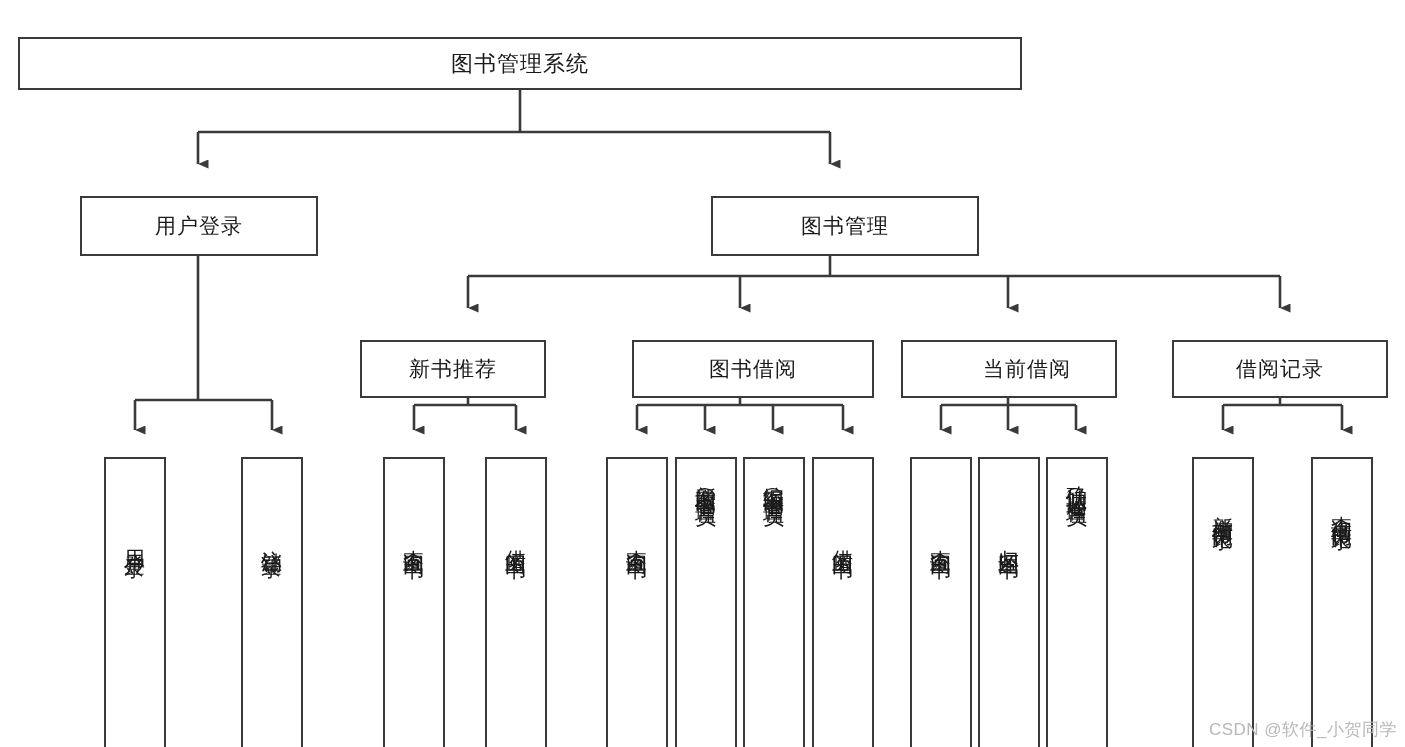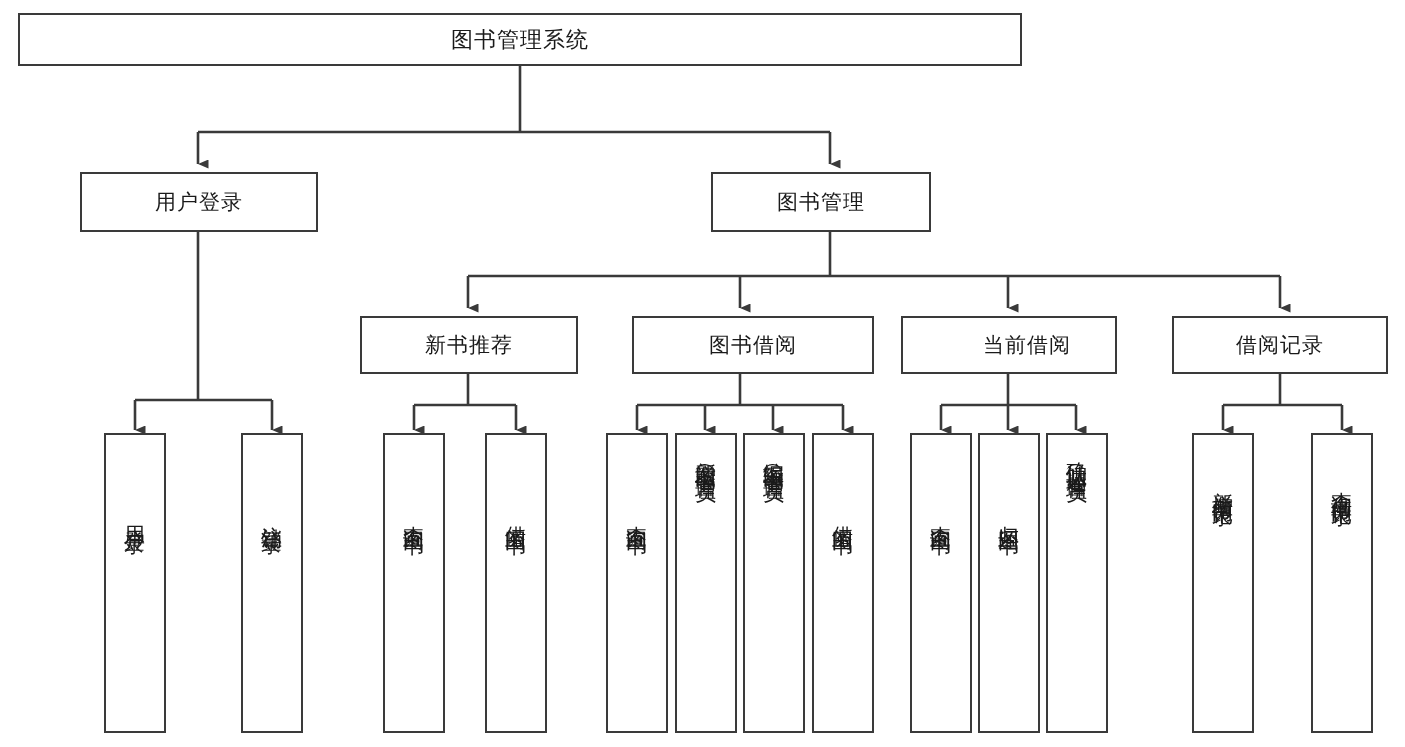--- a/index.html
+++ b/index.html
@@ -27,20 +27,21 @@
   }
   .node {
     position: absolute;
     box-sizing: border-box;
     background: #ffffff;
     border: 2px solid #3a3a3a;
     display: flex;
     align-items: center;
     justify-content: center;
     color: #1a1a1a;
+    margin-top: 24px;
   }
   .node .cap {
     display: block;
     text-align: center;
     line-height: 1.15;
   }
   .node.h .cap {
     font-size: 21px;
     letter-spacing: 1px;
   }
@@ -125,25 +126,25 @@
     </g>
   </svg>
 
   <div class="node h root" style="left:18px; top:13px; width:1004px; height:53px;">
     <span class="cap">图书管理系统</span>
   </div>
 
   <div class="node h" style="left:80px; top:172px; width:238px; height:60px;">
     <span class="cap">用户登录</span>
   </div>
-  <div class="node h" style="left:711px; top:172px; width:220px; height:60px;">
+  <div class="node h" style="left:711px; top:172px; width:268px; height:60px;">
     <span class="cap">图书管理</span>
   </div>
 
-  <div class="node h" style="left:360px; top:316px; width:218px; height:58px;">
+  <div class="node h" style="left:360px; top:316px; width:186px; height:58px;">
     <span class="cap">新书推荐</span>
   </div>
   <div class="node h" style="left:632px; top:316px; width:242px; height:58px;">
     <span class="cap">图书借阅</span>
   </div>
   <div class="node h" style="left:901px; top:316px; width:216px; height:58px;padding-left:36px;">
     <span class="cap">当前借阅</span>
   </div>
   <div class="node h" style="left:1172px; top:316px; width:216px; height:58px;justify-content:center;">
     <span class="cap">借阅记录</span>
@@ -186,14 +187,15 @@
     <span class="cap">确认归还（管理员）</span>
   </div>
 
   <div class="node v" style="left:1192px; top:433px; width:62px; height:300px; padding-top:40px;">
     <span class="cap">新增借阅记录</span>
   </div>
   <div class="node v" style="left:1311px; top:433px; width:62px; height:300px; padding-top:40px;">
     <span class="cap">查询借阅记录</span>
   </div>
 
+  <div class="watermark">CSDN @软件_小贺同学</div>
 
 </div>
 
 </body></html>

